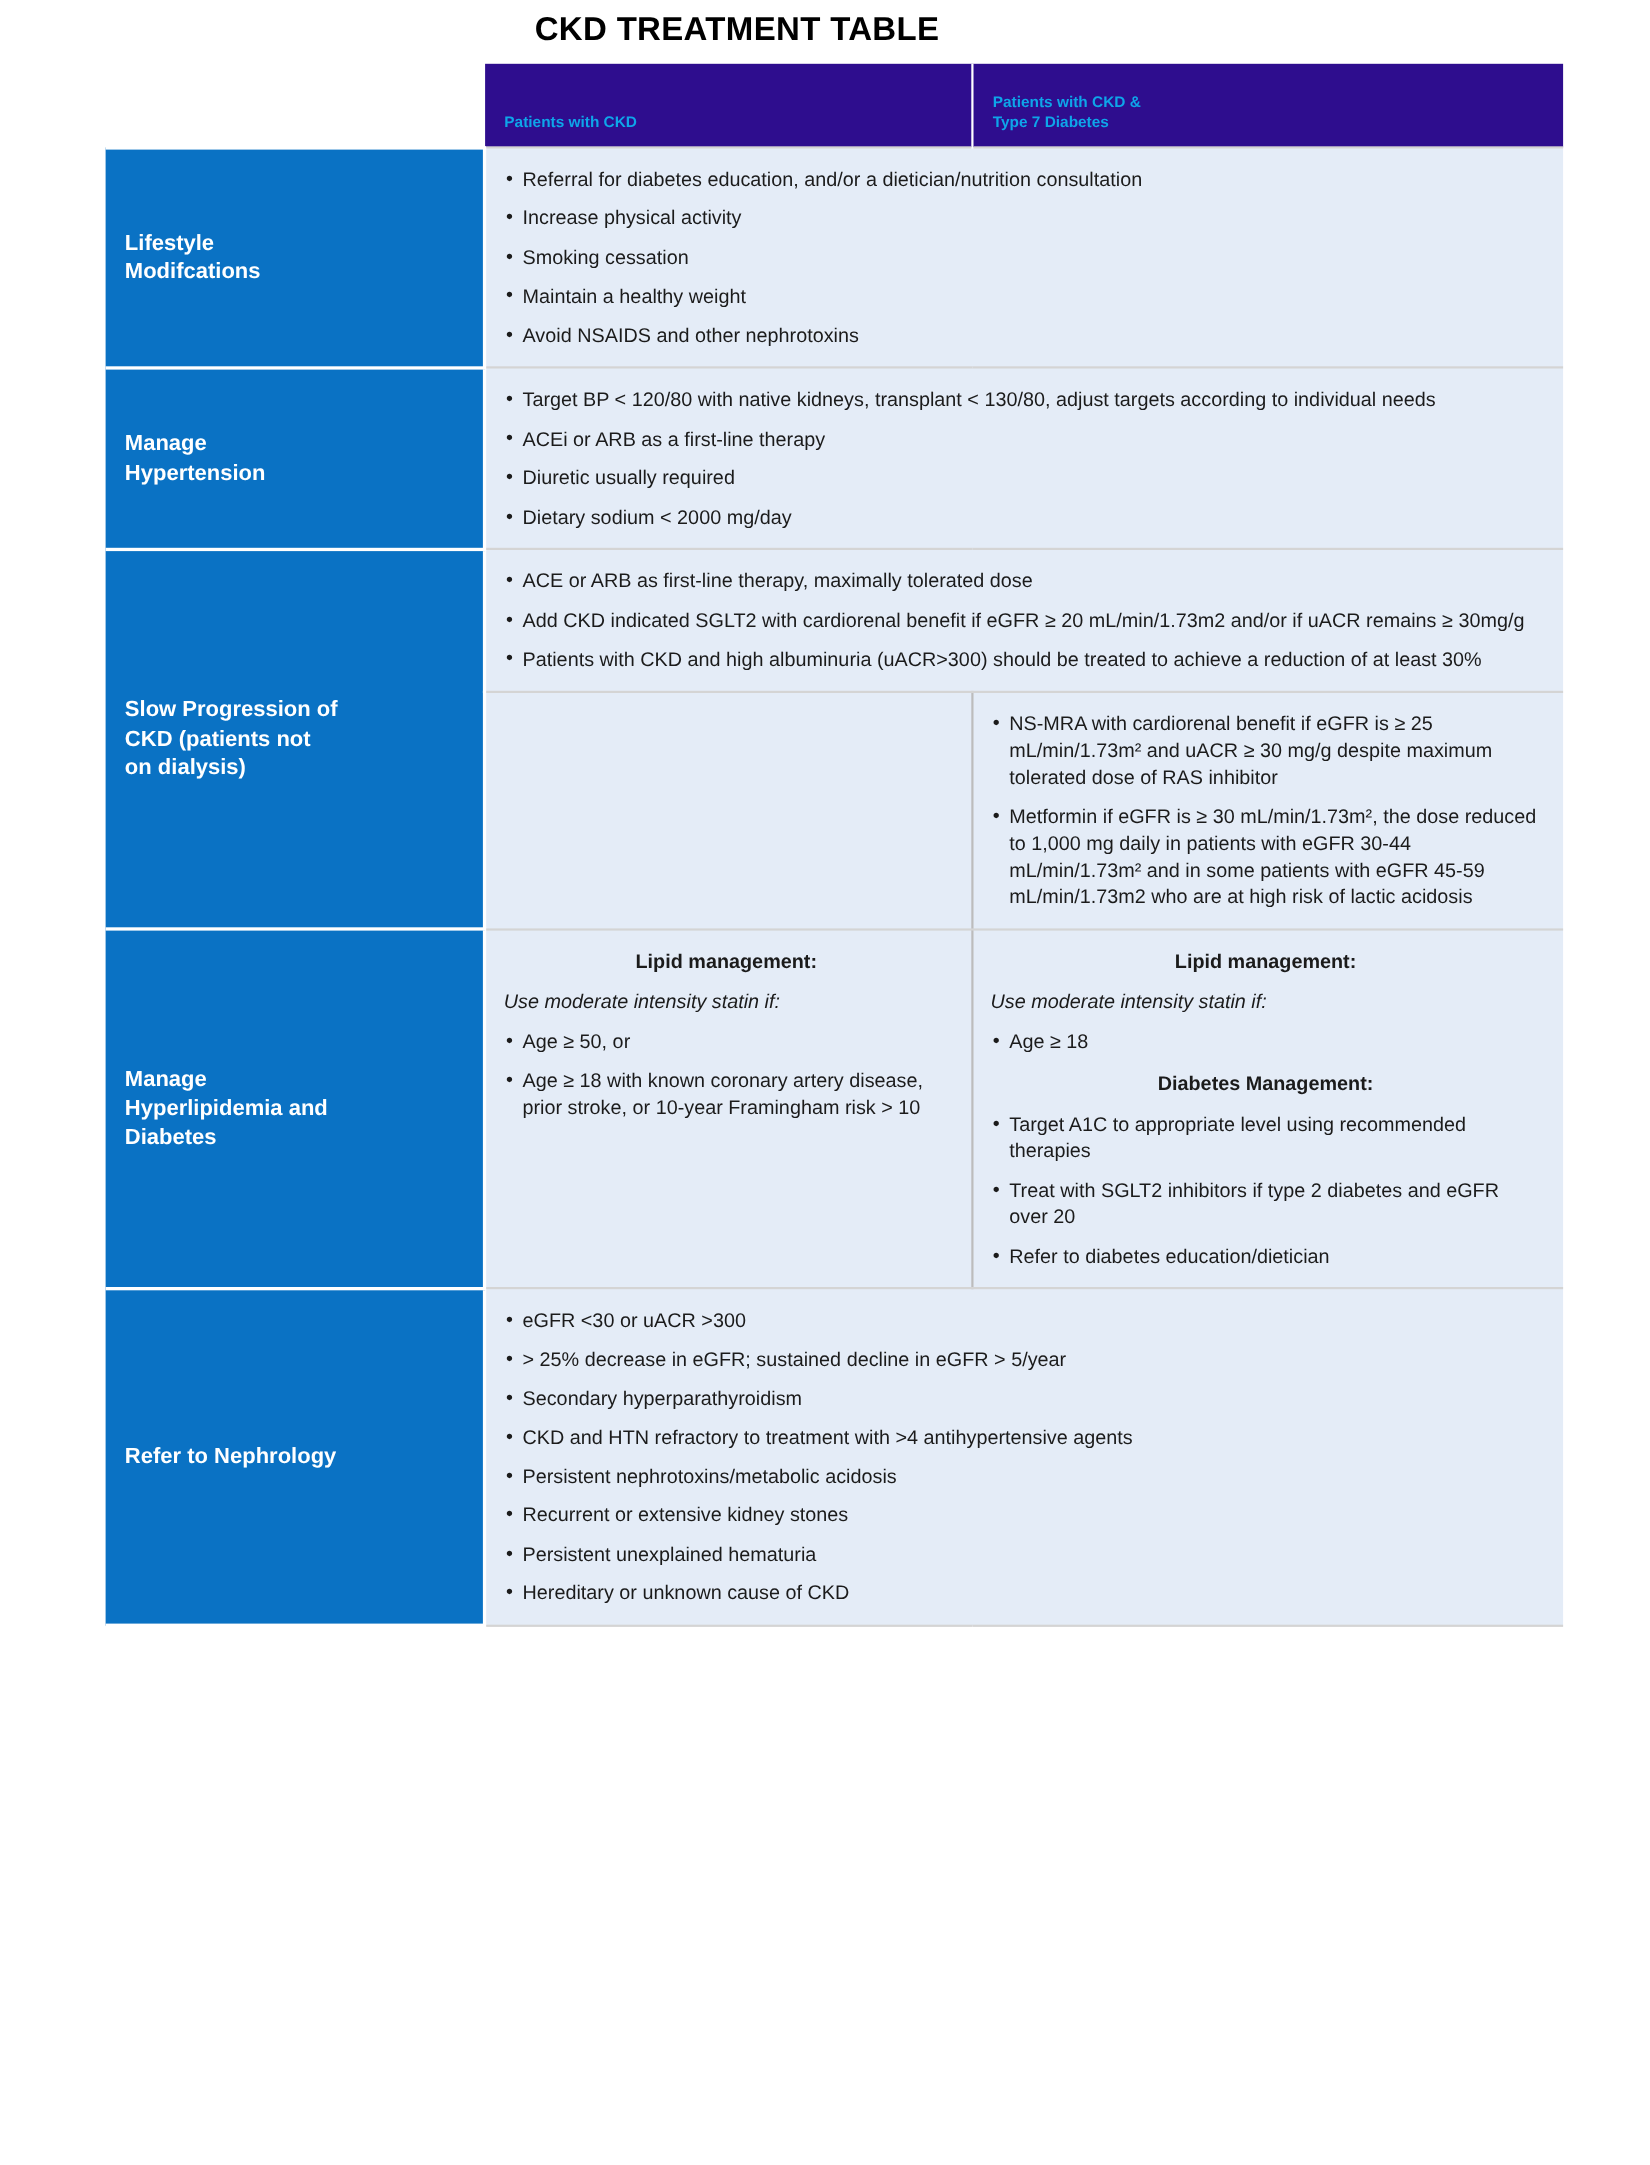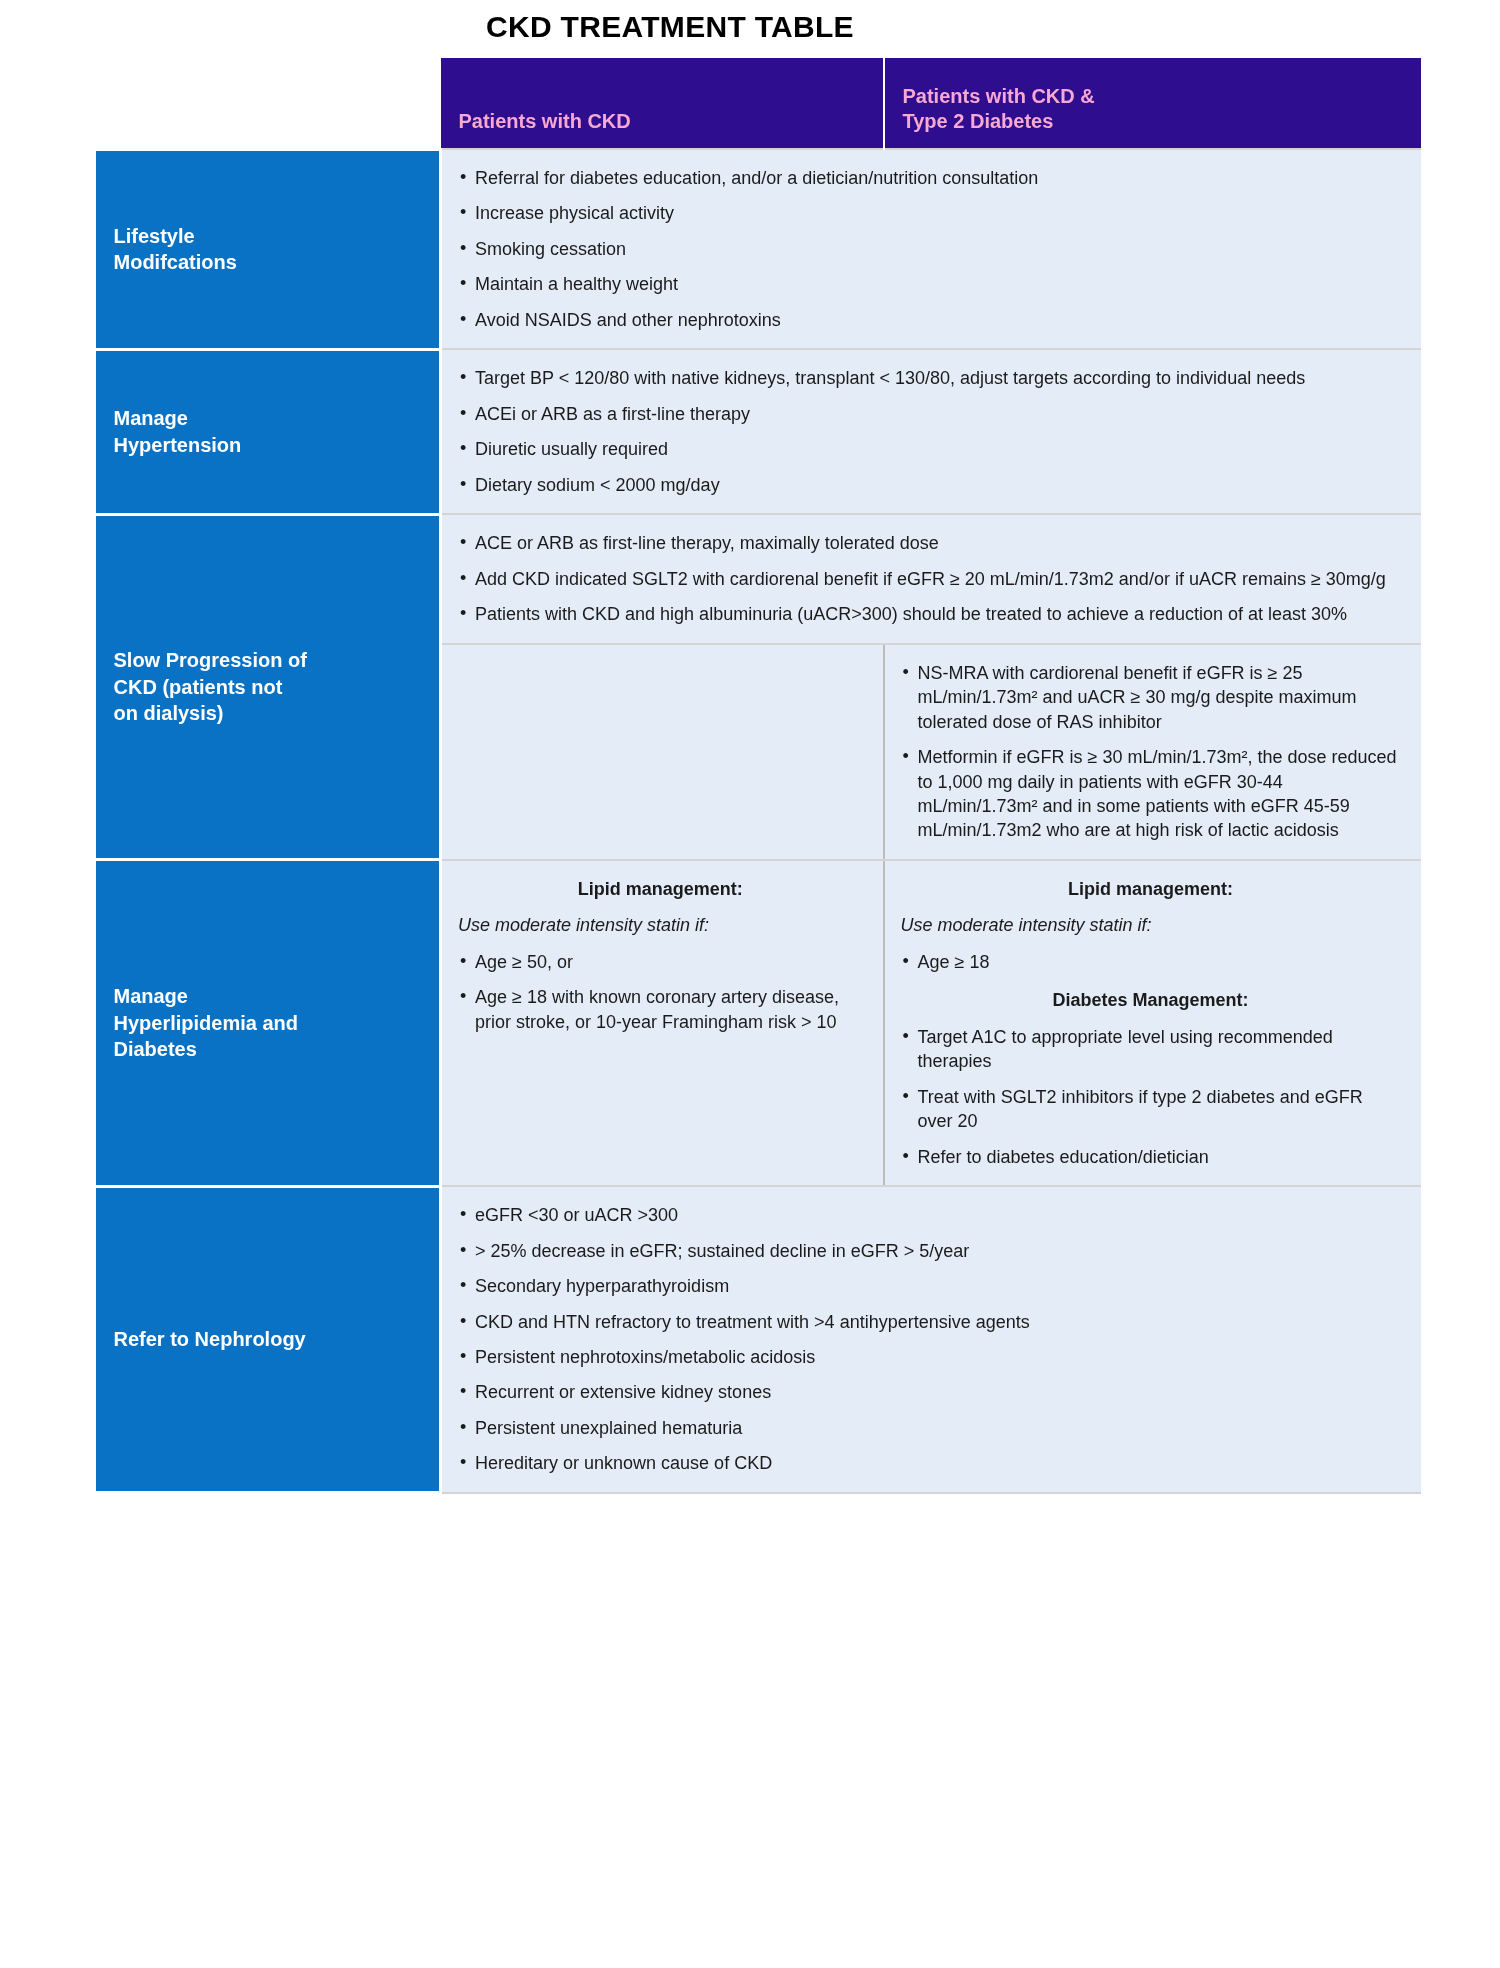--- a/index.html
+++ b/index.html
@@ -33,22 +33,22 @@
     width: 1325px;
     table-layout: fixed;
   }
   col.c-label { width: 345px; }
   col.c-a     { width: 443px; }
   col.c-b     { width: 537px; }
 
   
   thead th {
     background: #2e0d8e;
-    color: #f9a8d4;
-    font-size: 20px;
+    color: #0ea5e9;
+    font-size: 14px;
     font-weight: bold;
     line-height: 1.25;
     text-align: left;
     vertical-align: bottom;
     padding: 26px 18px 14px 18px;
     border: none;
   }
   th.blank-head {
     background: #ffffff;
     padding: 0;
@@ -126,21 +126,21 @@
           <col class="c-a">
           <col class="c-b">
       </colgroup>
 
       <thead>
         <tr>
           <th class="blank-head"></th>
           <th class="head-a">Patients with CKD</th>
           <th class="head-b">
             <span>Patients with CKD &amp;</span><br>
-            <span>Type 2 Diabetes</span>
+            <span>Type 7 Diabetes</span>
           </th>
         </tr>
       </thead>
 
       <tbody>
 
         <tr>
           <td class="rowlabel">
             <span>Lifestyle</span><br>
             <span>Modifcations</span>

